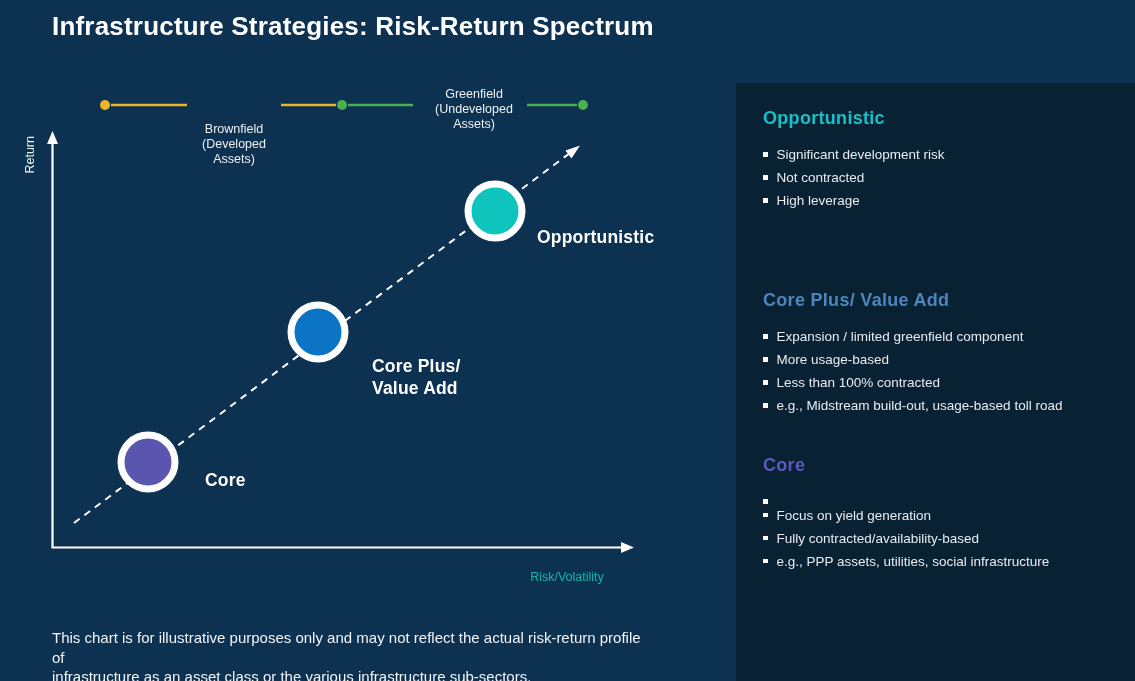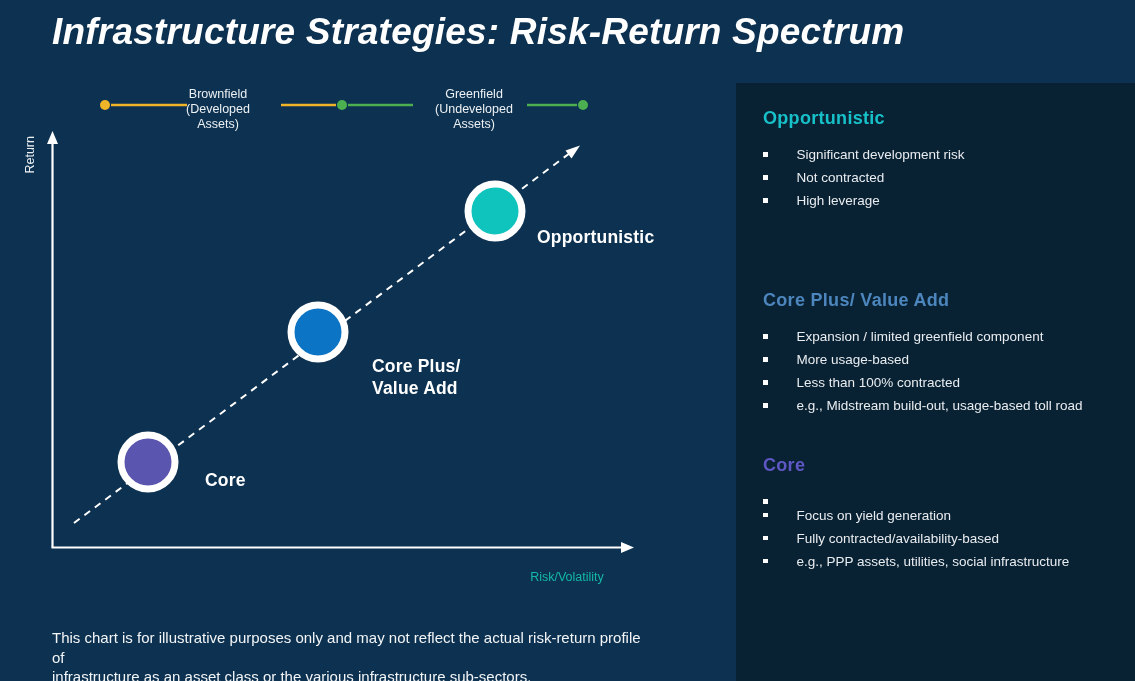--- a/index.html
+++ b/index.html
@@ -3,29 +3,29 @@
 <meta charset="utf-8">
 <style>
   html,body { margin:0; padding:0; background:#0D3150; }
   .stage {
     position:relative; width:1135px; height:681px; overflow:hidden;
     background:#0D3150; font-family:"Liberation Sans", sans-serif;
     -webkit-font-smoothing:antialiased;
   }
   .abs { position:absolute; }
   .page-title {
-    left:52px; top:11px; color:#FFFFFF; font-size:37px; font-weight:bold;
-    letter-spacing:0.2px; white-space:nowrap;font-style:italic;
+    left:52px; top:11px; color:#FFFFFF; font-size:26px; font-weight:bold;
+    letter-spacing:0.2px; white-space:nowrap;
   }
   .chart-svg { left:0; top:0; width:1135px; height:681px; pointer-events:none; }
   .legend-label {
     top:87px; width:124px; text-align:center; color:#EDF1F4; font-size:12.5px;
     line-height:15px; white-space:pre-line;
   }
-  .legend-label.brownfield { left:156px; }
+  .legend-label.brownfield { left:172px;margin-top:35px; }
   .legend-label.greenfield { left:412px; }
   .y-axis-label {
     left:23px; top:136px; color:#EDF1F4; font-size:12.5px;
     writing-mode:vertical-rl; transform:rotate(180deg);
   }
   .x-axis-label {
     left:517px; top:570px; width:100px; text-align:center;
     color:#14b8a6; font-size:12.5px;
   }
   .point-label {
@@ -49,21 +49,20 @@
   .section-heading {
     font-size:18px; font-weight:bold; letter-spacing:0.3px; line-height:22px;
   }
   .section-heading.teal   { color:#17C1C9; }
   .section-heading.blue   { color:#4C86BD; }
   .section-heading.purple { color:#5F58C4; }
   .bullet-list { list-style:none; margin:14px 0 0 0; padding:0; }
   .bullet-item {
     display:flex; align-items:flex-start; color:#E9EDF0; font-size:13.5px;
     line-height:23px;
-    gap:20px;
   }
   .bullet-square {
     flex:0 0 auto; width:4.5px; height:4.5px; background:#FFFFFF;
     margin:9px 9px 0 0;
   }
 </style>
 </head>
 <body>
 
 <div class="stage">

